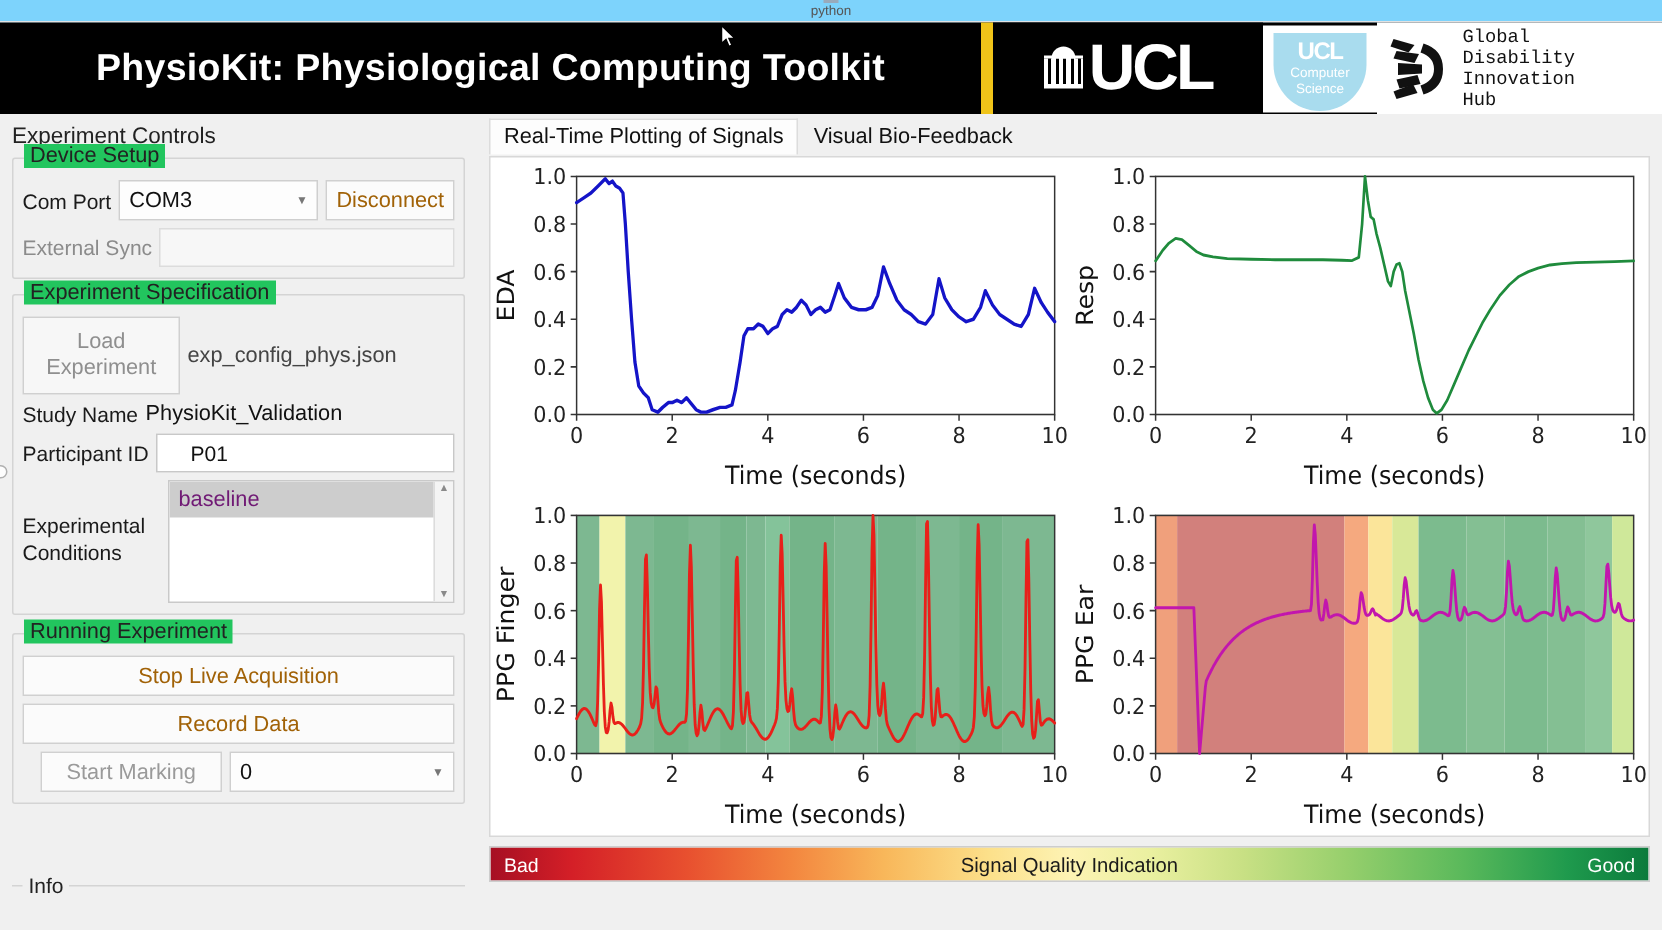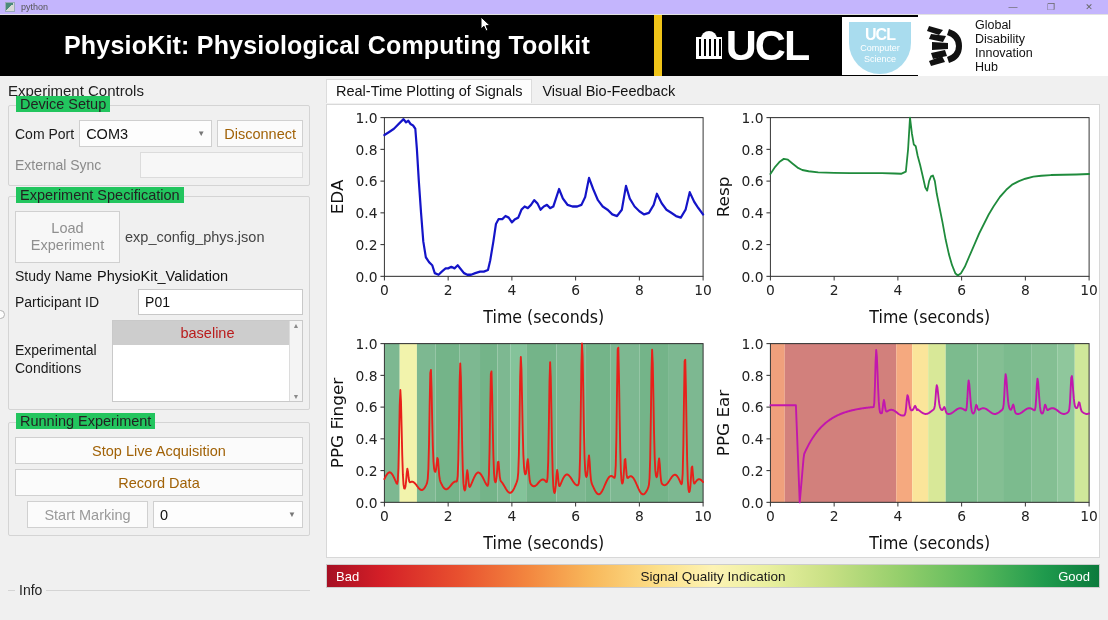--- a/index.html
+++ b/index.html
@@ -6,22 +6,23 @@
   html, body {
     width: 1108px; height: 620px;
     overflow: hidden;
     font-family: "Liberation Sans", sans-serif;
     background: #f0f0f0;
   }
 
   
   .titlebar {
     position: absolute; left: 0; top: 0; width: 1108px; height: 15px;
-    background: #c4b5fd; display: flex; align-items: center;
+    background: #7dd3fc; display: flex; align-items: center;
     border-bottom: 1px solid #e2e2e2;
+    flex-direction: column;
   }
   .tb-icon {
     width: 10px; height: 10px; margin-left: 5px; margin-right: 6px;
     background: linear-gradient(135deg,#4b8b7b 0 50%, #d8d8d8 50% 100%);
     border: 1px solid #9ab;
   }
   .tb-title { font-size: 9px; color: #555; }
   .tb-buttons { margin-left: auto; display: flex; height: 15px; }
   .tb-btn {
     width: 38px; height: 15px; display: flex; align-items: center;
@@ -67,21 +68,21 @@
   .cs-ucl { color: #fff; font-size: 16px; font-weight: bold; line-height: 1;
             letter-spacing: -1px; margin-top: -4px;}
   .cs-l1, .cs-l2 { color: #fff; font-size: 9px; line-height: 1.15; }
   .gdih {
     flex: none; width: 190px; height: 61px; background: #fff;
     display: flex; align-items: center; gap: 7px; padding-left: 8px;
   }
   .gdih-mark { width: 42px; height: 46px; position: relative; flex: none; }
   .gdih-mark svg { display: block; }
   .gdih-text { font-size: 12.5px; line-height: 1.12; color: #111;
-               font-family: Liberation Sans, sans-serif; }
+               font-family: Liberation Mono, monospace; }
 
   
   .left-panel {
     position: absolute; left: 0; top: 76px; width: 318px; height: 544px;
     background: #f0f0f0;
   }
   .panel-title { font-size: 15px; color: #222; padding: 6px 0 2px 8px; }
   .group {
     position: relative; margin: 4px 8px 0 8px;
     border: 1px solid #d4d4d4; border-radius: 2px; padding: 14px 6px 7px 6px;
@@ -103,38 +104,38 @@
   .combo .arrow { margin-left: auto; font-size: 8px; color: #777; }
   .btn {
     background: #fbfbfb; border: 1px solid #d0d0d0; height: 27px;
     font-size: 14.5px; color: #a16207; padding: 0 6px; white-space: nowrap;
     display: flex; align-items: center; justify-content: center;
     font-family: "Liberation Sans", sans-serif;
   }
   .btn.dim { color: #9a9a9a; }
   .txtbox {
     flex: 1; height: 26px; background: #f7f7f7; border: 1px solid #dcdcdc;
-    display: flex; align-items: center; padding: 0 6px; font-size: 14px;
-    color: #111; min-width: 0; margin-left: 34px;
+    display: flex; align-items: center; padding: 0 22px; font-size: 14px;
+    color: #111; min-width: 0;
   }
   .txtbox.white { background: #fff; border-color: #c8c8c8; }
   .statictext { font-size: 14.5px; color: #444; white-space: nowrap; }
 
   .btn-load {
     width: 105px; height: 52px; line-height: 1.15; flex-direction: column;
     background: #f7f7f7; color: #8f8f8f; font-size: 14.5px;
   }
   .listbox {
     flex: 1; height: 82px; background: #fff; border: 1px solid #c9c9c9;
     position: relative; overflow: hidden; min-width: 0;
   }
   .listbox .item {
     font-size: 14.5px; padding: 1px 6px; color: #8e8e8e; line-height: 1.53;
   }
-  .listbox .item.sel { background: #cdcdcd; color: #b91c1c; text-align: center; }
+  .listbox .item.sel { background: #cdcdcd; color: #701a75; }
   .lb-scroll {
     position: absolute; right: 0; top: 0; width: 13px; height: 100%;
     background: #f4f4f4; border-left: 1px solid #dcdcdc;
     display: flex; flex-direction: column; justify-content: space-between;
     align-items: center; padding: 1px 0;
   }
   .lb-arrow { font-size: 7px; color: #8a8a8a; }
 
   .wide-btn { width: 100%; height: 27px; }
   .markrow { display: flex; gap: 5px; padding-left: 12px; }

